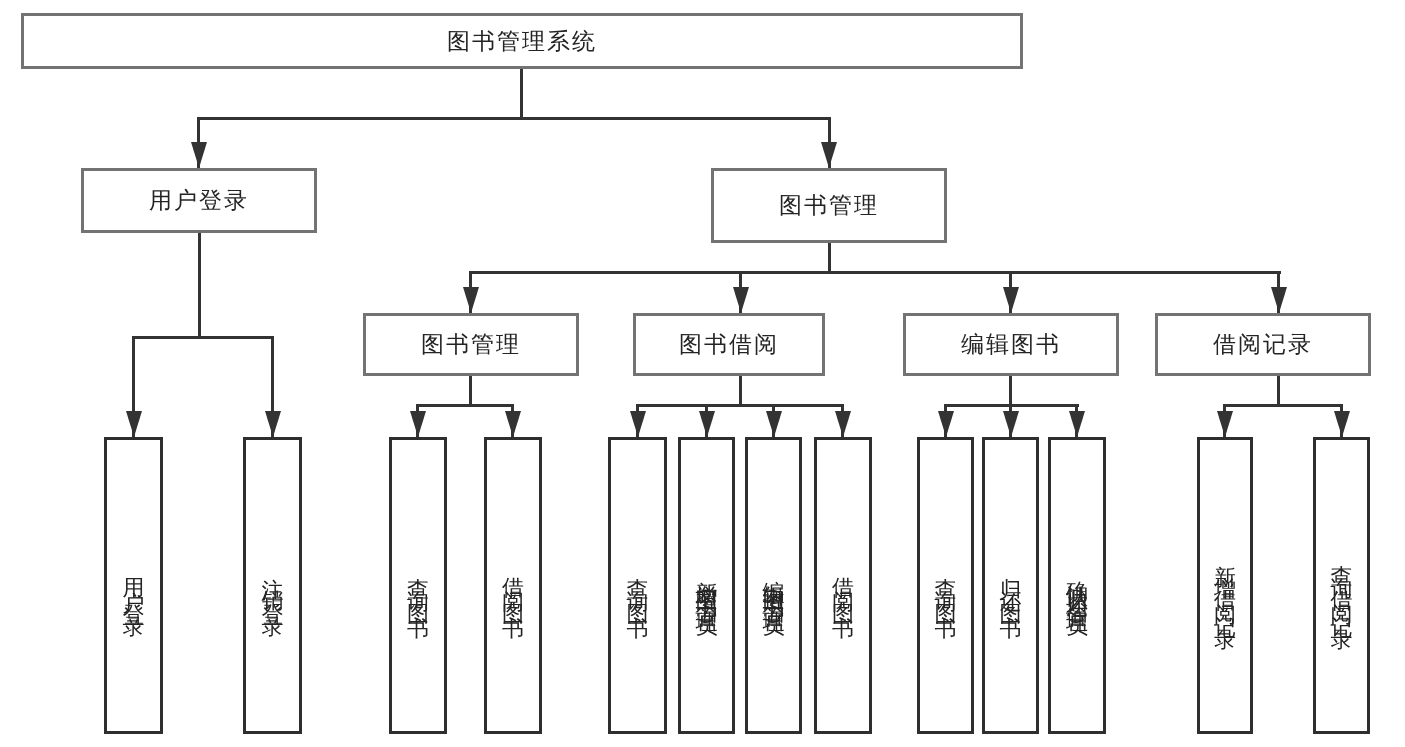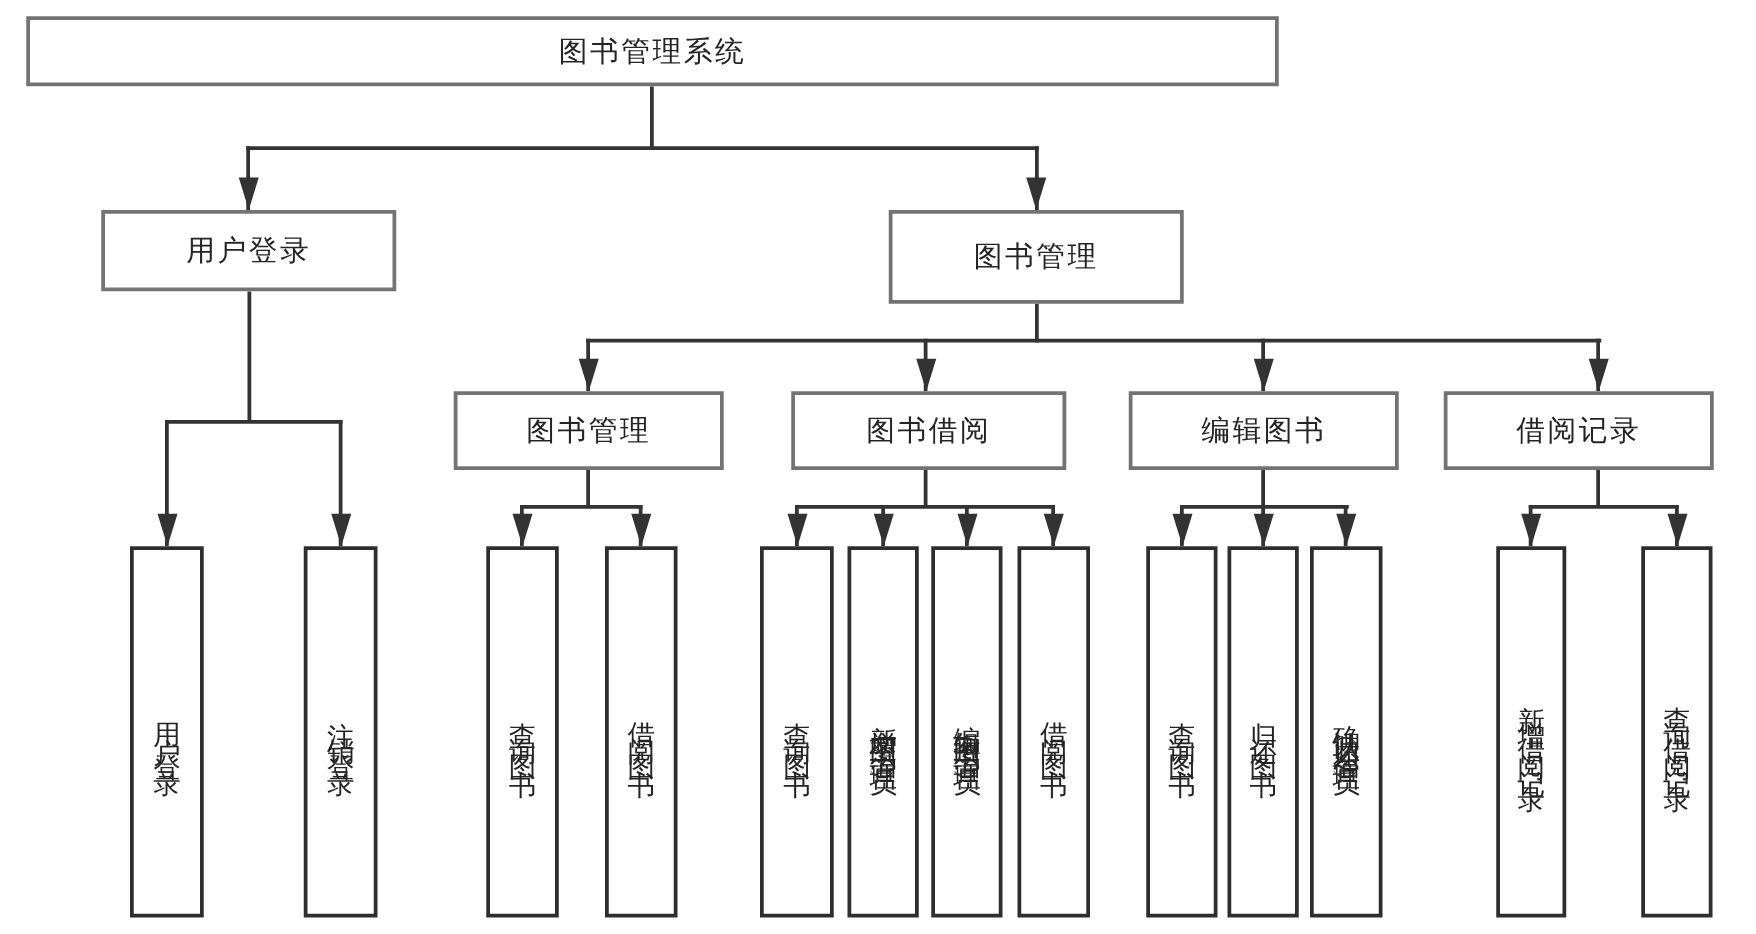--- a/index.html
+++ b/index.html
@@ -101,21 +101,21 @@
   <div class="vline" style="left:469px; top:271px; height:42px;"></div>
   <div class="arrow" style="left:463px; top:287px;"></div>
   <div class="vline" style="left:739px; top:271px; height:42px;"></div>
   <div class="arrow" style="left:733px; top:287px;"></div>
   <div class="vline" style="left:1009px; top:271px; height:42px;"></div>
   <div class="arrow" style="left:1003px; top:287px;"></div>
   <div class="vline" style="left:1277px; top:271px; height:42px;"></div>
   <div class="arrow" style="left:1271px; top:287px;"></div>
 
   <div class="box" style="left:363px; top:313px; width:216px; height:63px;">图书管理</div>
-  <div class="box" style="left:633px; top:313px; width:220px; height:63px;">图书借阅</div>
+  <div class="box" style="left:633px; top:313px; width:192px; height:63px;">图书借阅</div>
   <div class="box" style="left:903px; top:313px; width:216px; height:63px;">编辑图书</div>
   <div class="box" style="left:1155px; top:313px; width:216px; height:63px;">借阅记录</div>
 
   <div class="vline" style="left:469px; top:376px; height:30px;"></div>
   <div class="hline" style="left:416px; top:404px; width:98px;"></div>
   <div class="vline" style="left:416px; top:404px; height:33px;"></div>
   <div class="arrow" style="left:410px; top:411px;"></div>
   <div class="vline" style="left:511px; top:404px; height:33px;"></div>
   <div class="arrow" style="left:505px; top:411px;"></div>
 

